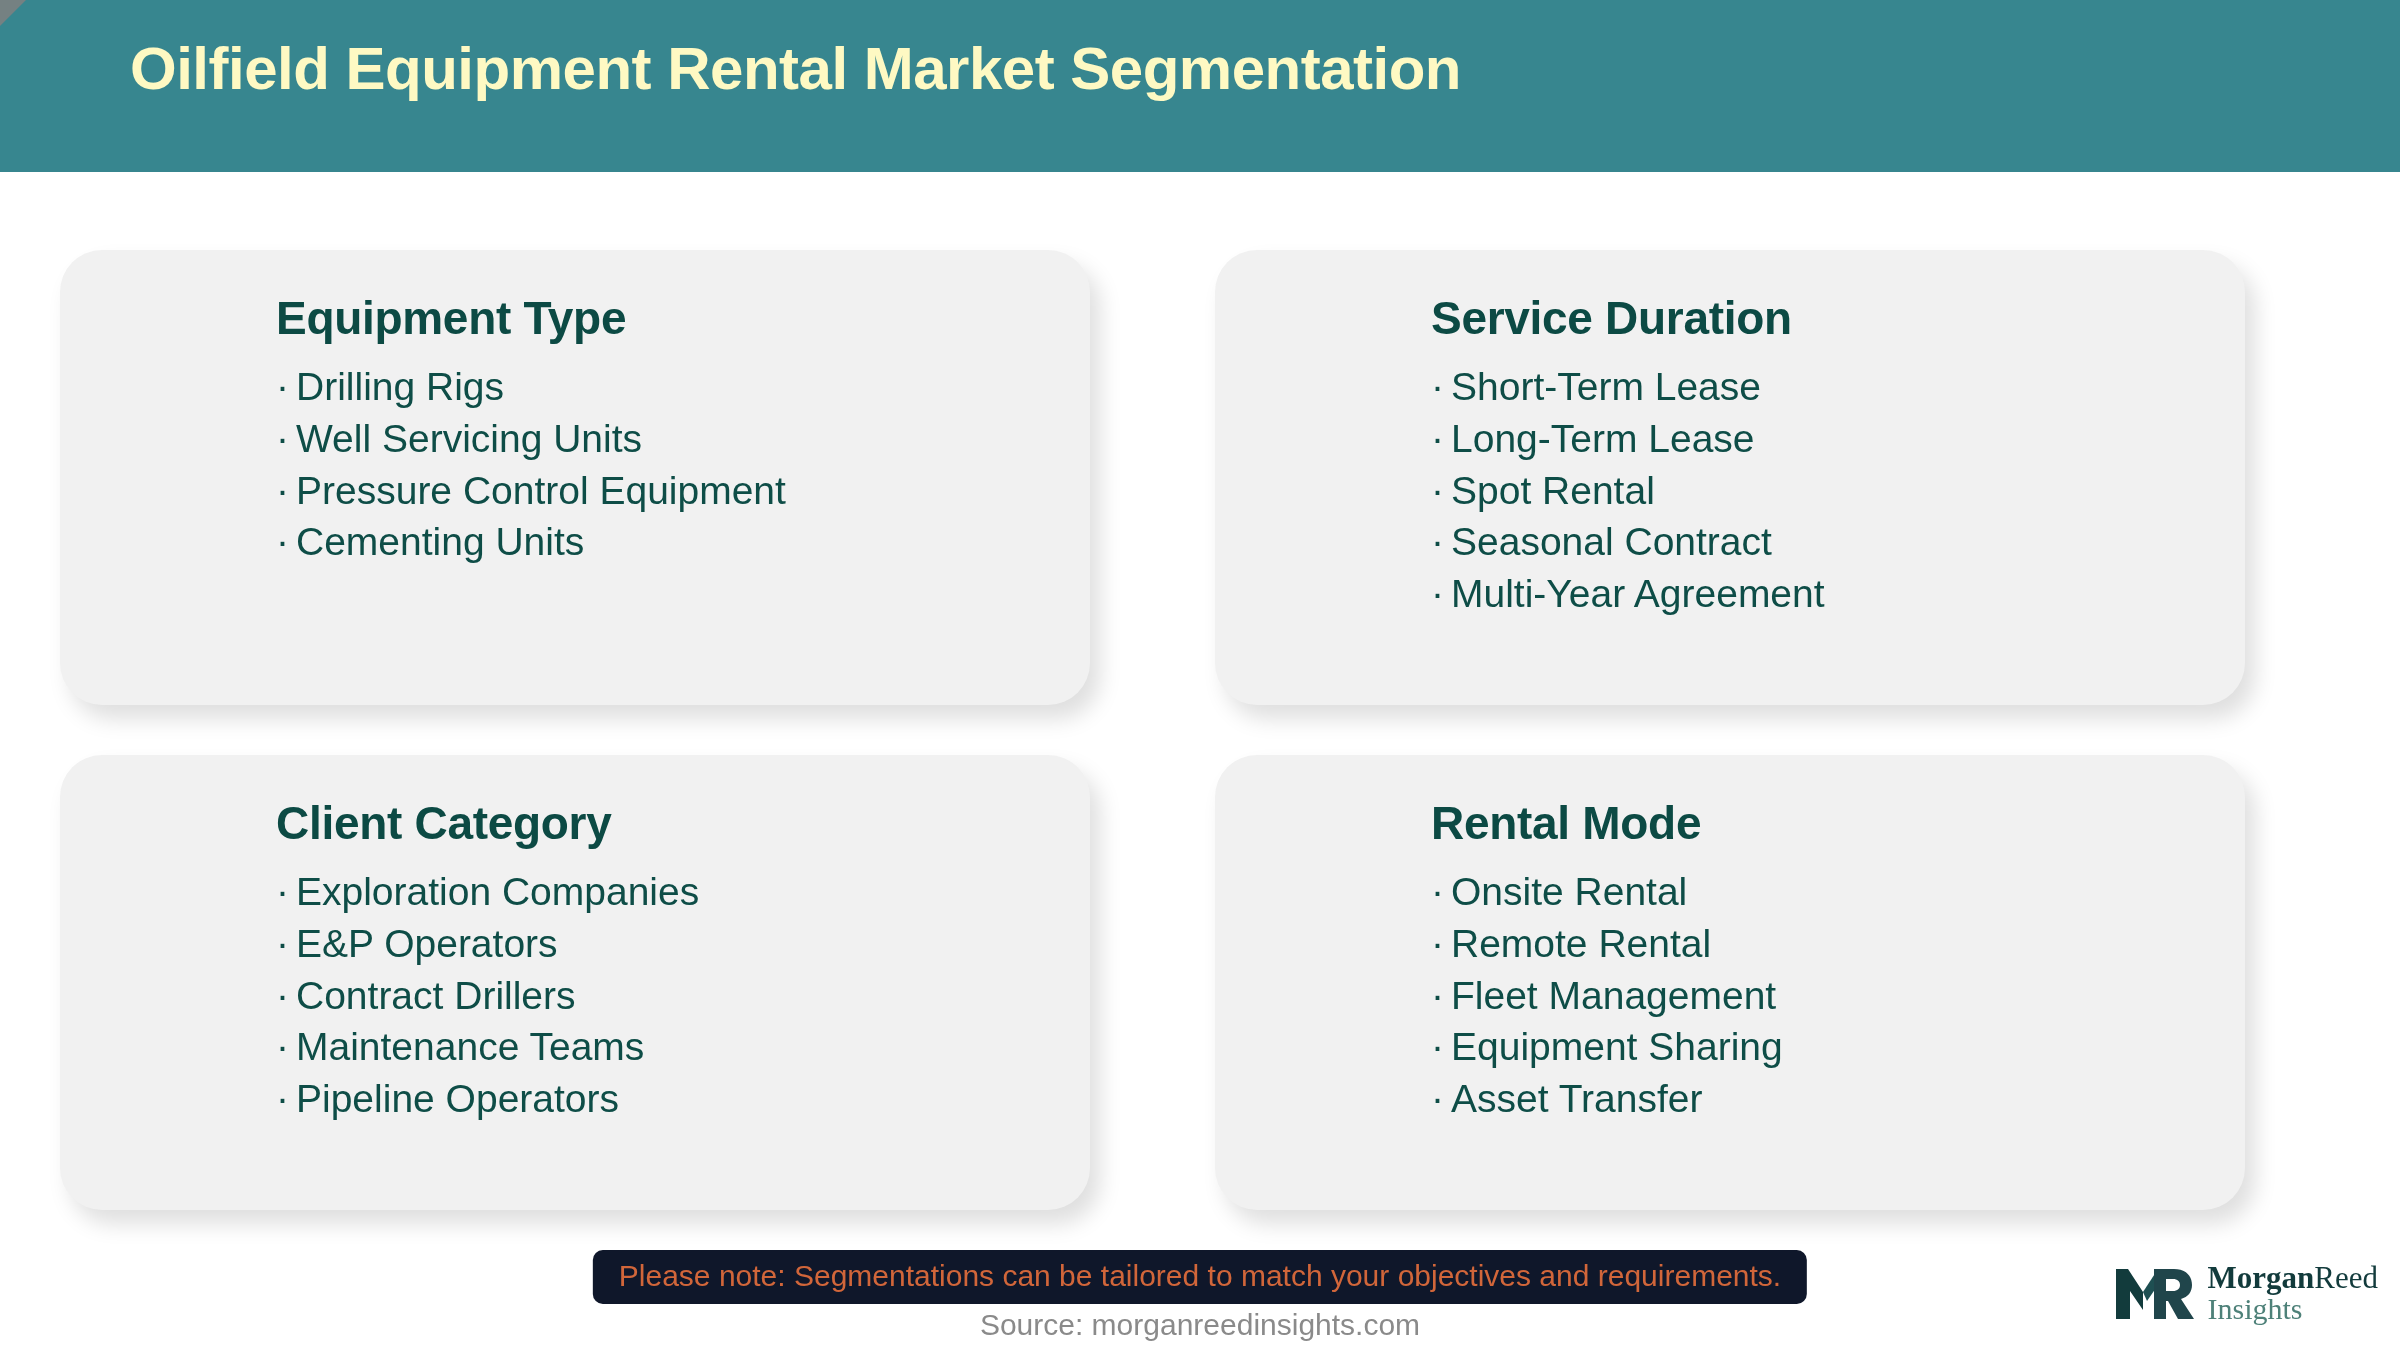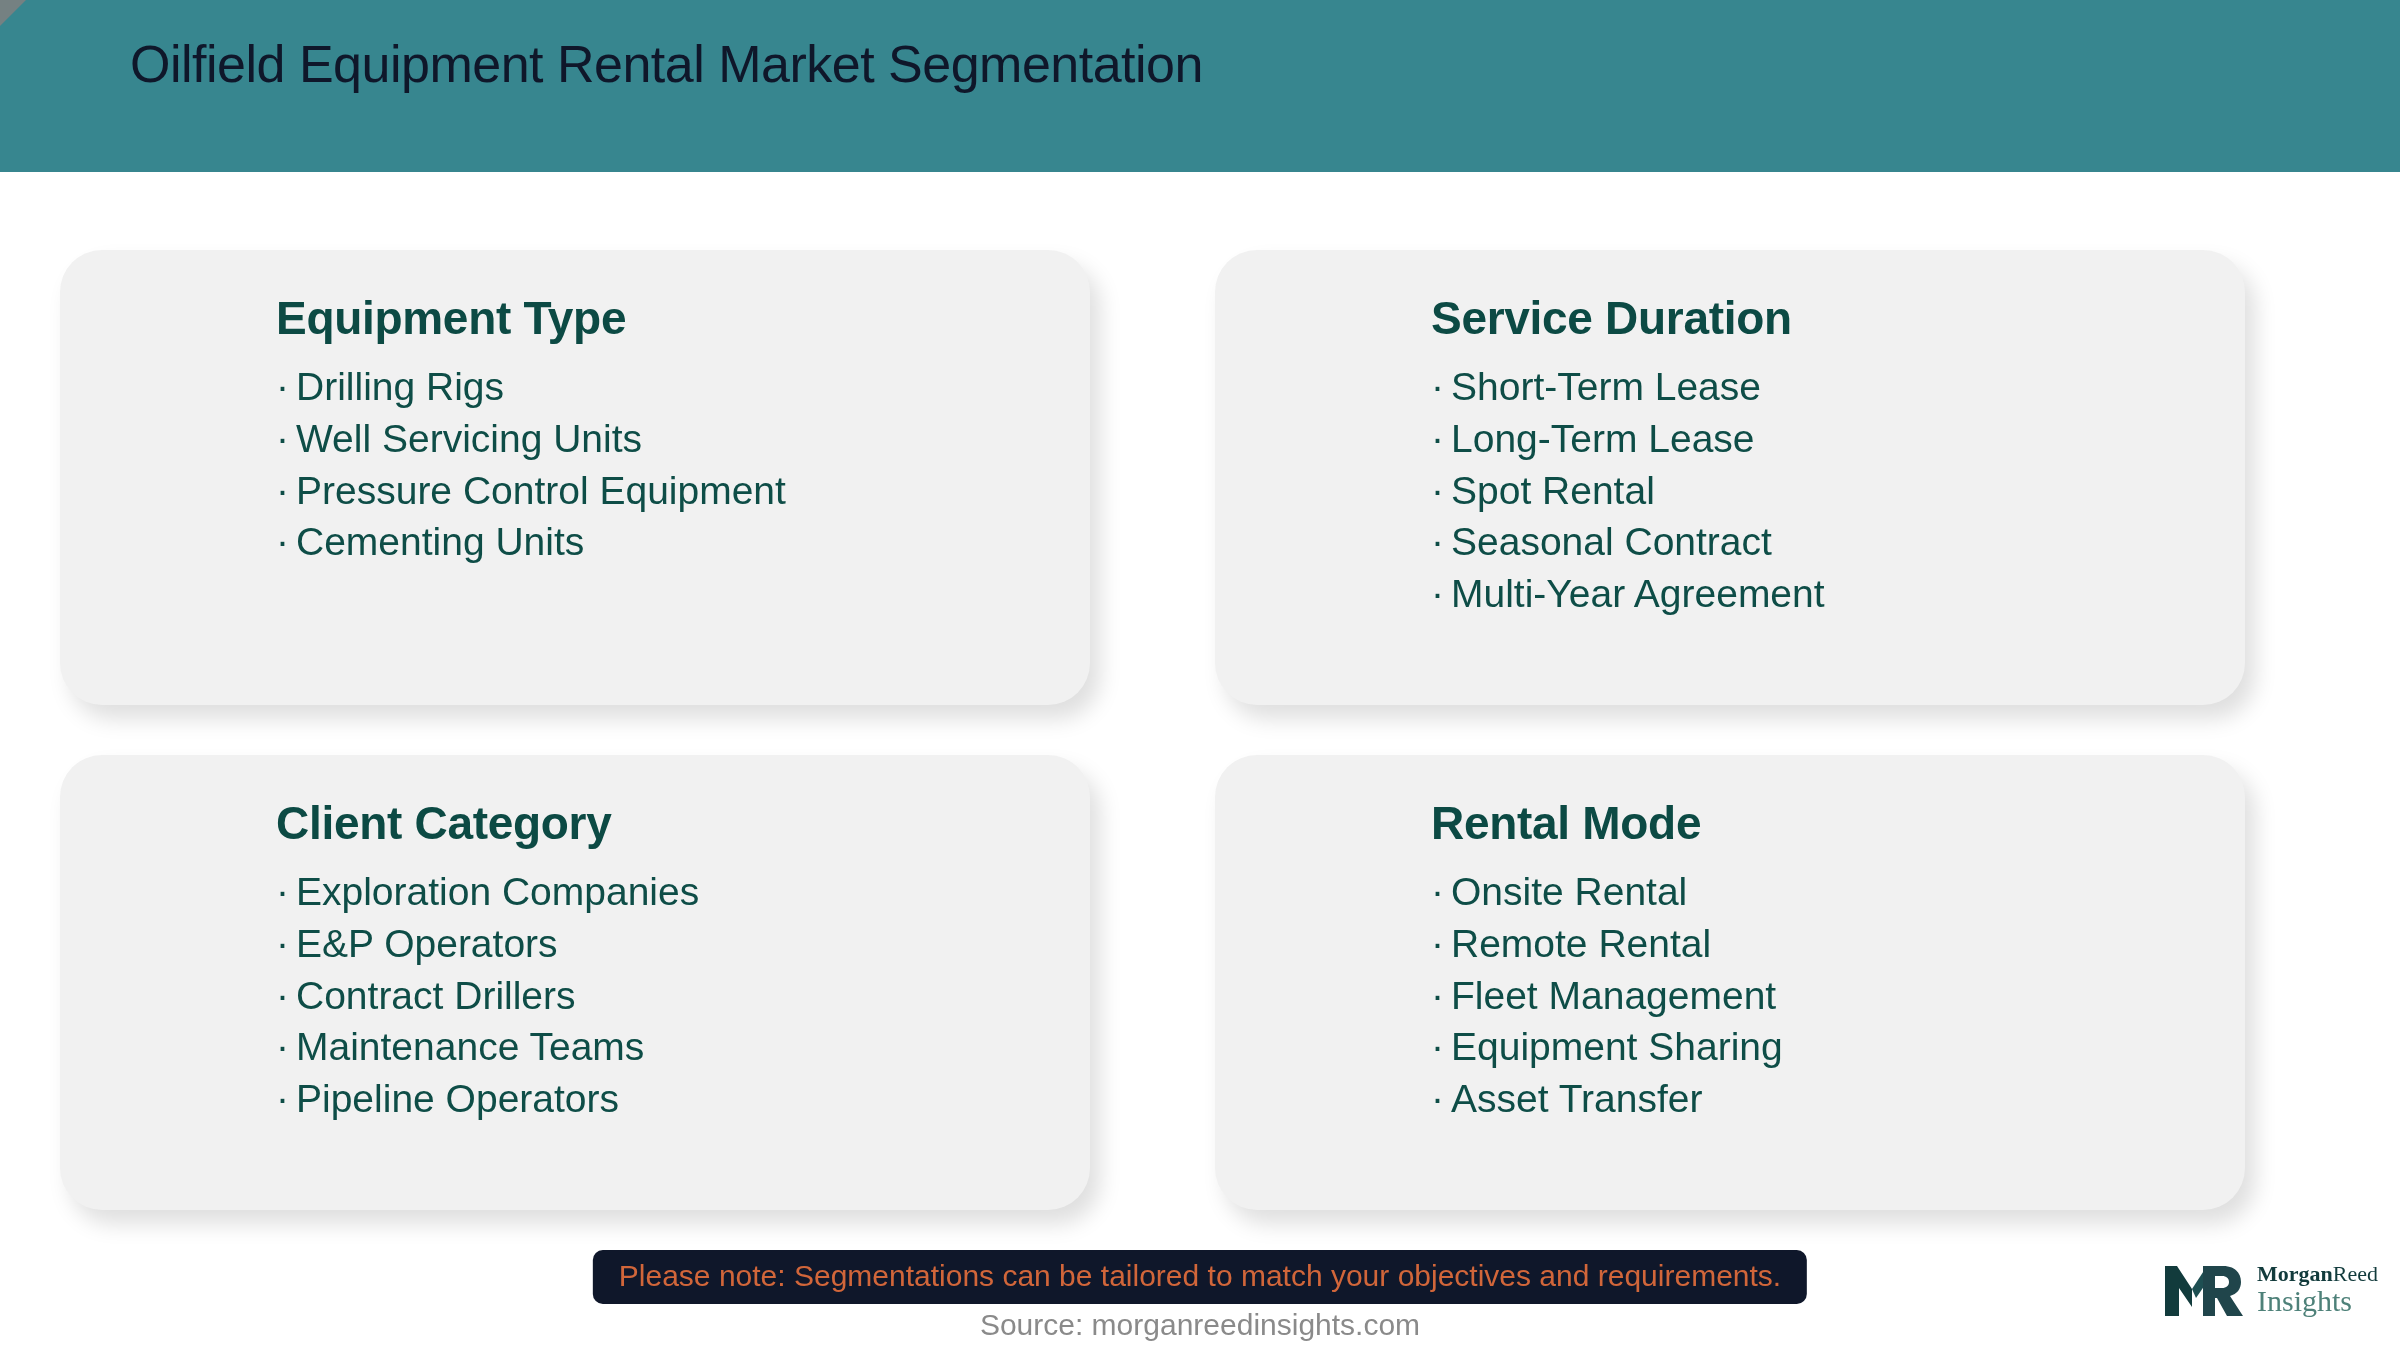--- a/index.html
+++ b/index.html
@@ -32,23 +32,23 @@
     width: 26px;
     height: 26px;
     background: #808080;
     clip-path: polygon(0 0, 100% 0, 0 100%);
     opacity: 0.85;
   }
   .page-title {
     position: absolute;
     left: 130px;
     top: 34px;
-    font-size: 52px;
-    font-weight: normal;
-    color: #0f172a;
+    font-size: 60px;
+    font-weight: bold;
+    color: #fef9c3;
     letter-spacing: -0.5px;
     white-space: nowrap;
   }
 
   
   .cards-area {
     position: absolute;
     left: 0;
     top: 172px;
     width: 2400px;
@@ -140,21 +140,21 @@
   }
   .logo-mark { flex: 0 0 auto; display: block; }
   .logo-words {
     display: flex;
     flex-direction: column;
     justify-content: center;
     line-height: 1.02;
   }
   .logo-line-1 {
     font-family: "Liberation Serif", serif;
-    font-size: 22px;
+    font-size: 31px;
     color: #123B3C;
     white-space: nowrap;
   }
   .logo-line-1 .logo-morgan { font-weight: bold; }
   .logo-line-1 .logo-reed   { font-weight: normal; }
   .logo-line-2 {
     font-family: "Liberation Serif", serif;
     font-size: 30px;
     color: #4E8179;
     white-space: nowrap;

